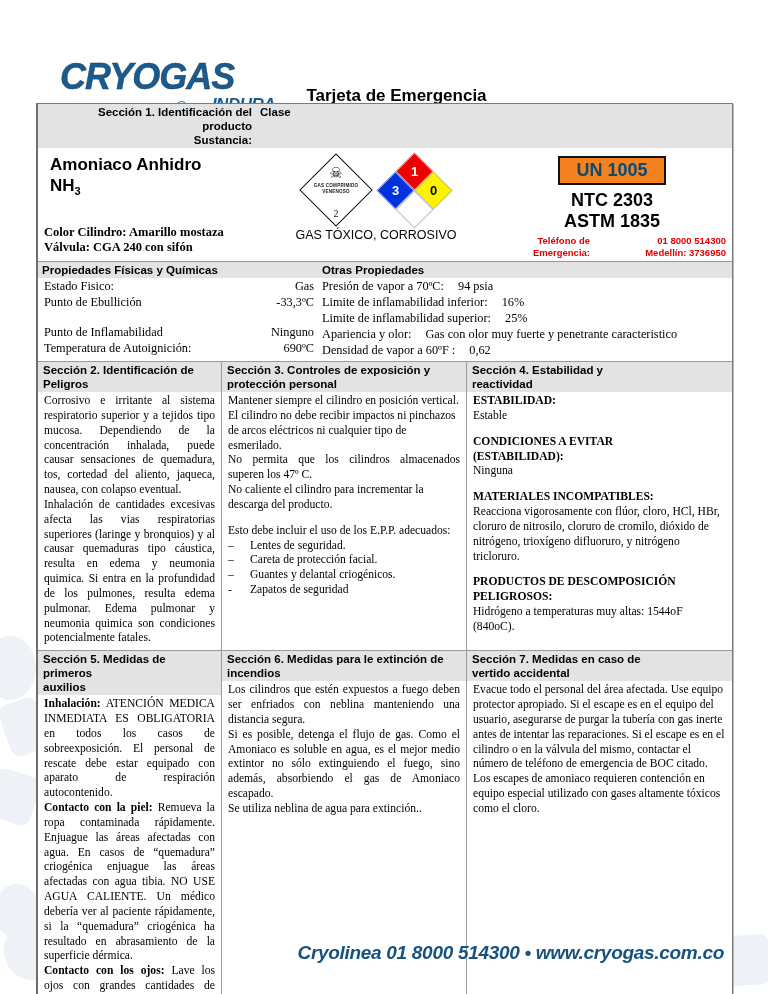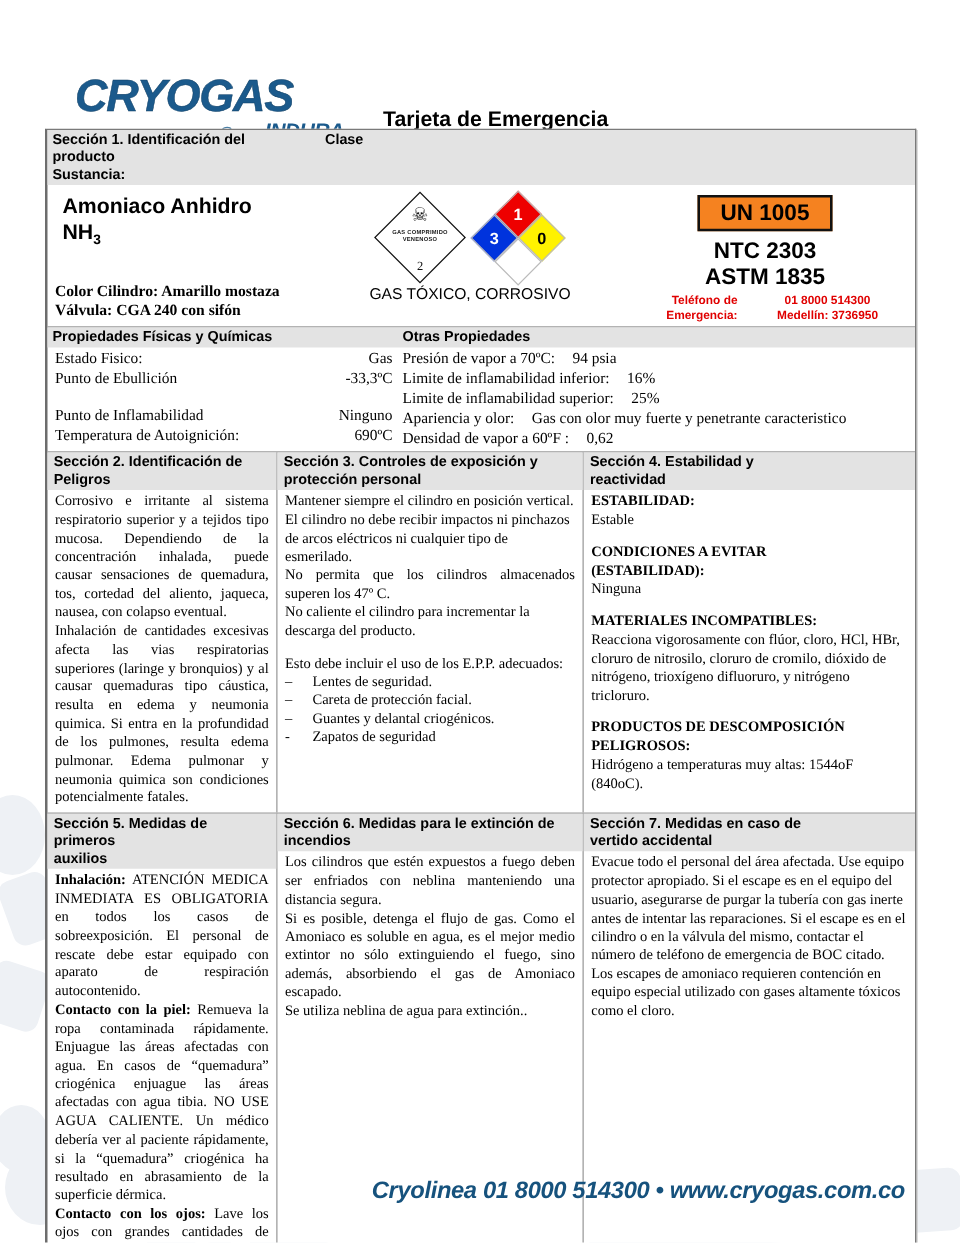--- a/index.html
+++ b/index.html
@@ -55,21 +55,21 @@
   .hdr { background:#e3e3e3; }
   .cell { padding:1px 4px; }
 
   .shead {
     font-family:"Liberation Sans", sans-serif;
     font-weight:bold; font-size:11.5px; color:#000;
     line-height:1.22;
   }
 
   
-  .s1head .c1 { width:218px; }
+  .s1head .c1 { width:218px;text-align:right; }
   .s1head .c2 { flex:1; }
 
   
   .s1body { border-bottom:1px solid #9a9a9a; }
   .s1body .col-a { width:218px; padding:6px 5px 2px 6px; }
   .s1body .col-b { width:240px; padding:4px 2px 2px 2px; text-align:center; }
   .s1body .col-c { flex:1; padding:4px 6px 2px 2px; text-align:center; }
 
   .prodname {
     font-family:"Liberation Sans", sans-serif;
@@ -123,32 +123,32 @@
   .nfpa .right { left:44px; top:25px; background:#fff200; color:#000; }
   .nfpa .bot   { left:25px; top:44px; background:#ffffff; color:#000; }
 
   .gas-label {
     font-family:"Liberation Sans", sans-serif;
     font-weight:normal; font-size:12.5px; margin-top:4px; color:#000;
   }
 
   .unbox {
     display:inline-block; background:#f58220;
-    border:2px solid #111; color:#000000;
+    border:2px solid #111; color:#0c4a6e;
     font-family:"Liberation Sans", sans-serif; font-weight:bold;
     font-size:18px; padding:2px 16px; margin-top:4px;
   }
   .ntc {
     font-family:"Liberation Sans", sans-serif; font-weight:bold;
     font-size:18px; line-height:1.15; margin-top:5px; color:#000;
   }
   .tel-row { display:flex; margin-top:4px; font-family:"Liberation Sans", sans-serif;
     font-weight:bold; font-size:9.5px; color:#e00000; line-height:1.25; }
   .tel-lbl { flex:1; text-align:right; padding-right:8px; }
-  .tel-num { width:128px; text-align:center; }
+  .tel-num { width:128px; text-align:right; }
 
   
   .props-head .c1 { width:280px; }
   .props-head .c2 { flex:1; }
 
   
   .props { border-bottom:1px solid #9a9a9a; font-size:12.3px; line-height:1.3; }
   .props .left-col { width:280px; padding:1px 4px 2px 6px; }
   .props .right-col { flex:1; padding:1px 4px 2px 4px; }
   .pline { display:flex; }

